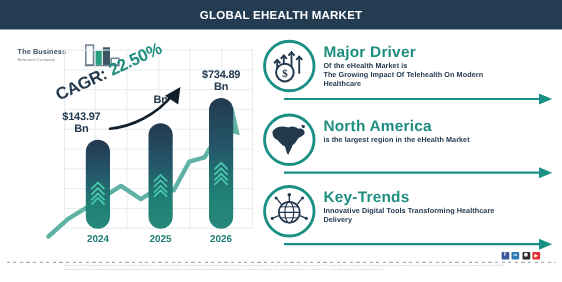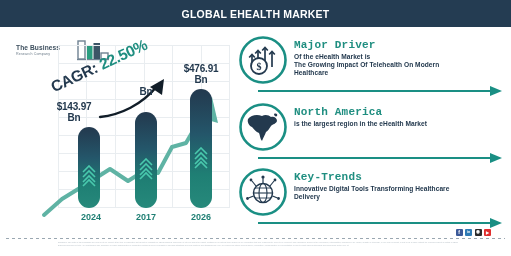--- a/index.html
+++ b/index.html
@@ -48,21 +48,21 @@
   .cagr { position:absolute; left:52px; top:52px; transform: rotate(-25deg); transform-origin: left center;
           white-space:nowrap; font-size:15.5px; font-weight:bold; letter-spacing:-.3px; }
   .cagr .c-lbl { color:#23394e; }
   .cagr .c-val { color:#1f8e80; }
 
   
   .panels { position:absolute; left:232px; top:0px; width:279px; height:211px; }
   .panel { position:absolute; left:0; width:279px; }
   .panel-icon { position:absolute; left:6px; top:0; width:50px; height:50px; }
   .panel-text { position:absolute; left:62px; top:4px; width:210px; }
-  .panel-title { color:#1f8e80; font-size:11px; font-weight:bold; letter-spacing:.2px; margin-bottom:2px;font-family:Liberation Mono, monospace; }
+  .panel-title { color:#1f8e80; font-size:14px; font-weight:bold; letter-spacing:.2px; margin-bottom:2px; }
   .panel-sub { color:#23394e; font-size:6.6px; font-weight:bold; line-height:8.2px; letter-spacing:.05px; }
   .panel-rule { position:absolute; left:26px; width:246px; height:12px; }
 
   
   .footer { position:absolute; left:0; top:238px; width:511px; height:18px; background:#fff; }
   .dashline { position:absolute; left:6px; top:0px; width:499px; height:1px;
               background: repeating-linear-gradient(to right,#9aa7b1 0 3px, transparent 3px 6px); }
   .socials { position:absolute; right:20px; top:-9px; display:flex; gap:2.5px; }
   .soc { width:7px; height:7px; border-radius:1px; display:flex; align-items:center; justify-content:center;
          font-size:5px; color:#fff; font-weight:bold; line-height:1; }
@@ -137,45 +137,45 @@
           <path d="M1,7 L7,1 L13,7" fill="none" stroke="#49c9ad" stroke-width="1.6"></path>
           <path d="M1,12 L7,6 L13,12" fill="none" stroke="#49c9ad" stroke-width="1.6"></path>
           <path d="M1,17 L7,11 L13,17" fill="none" stroke="#49c9ad" stroke-width="1.6"></path>
           <path d="M1,21 L7,15 L13,21" fill="none" stroke="#49c9ad" stroke-width="1.6"></path>
         </svg>
       </div>
       <div class="bar-label" style="left:42px; top:74px; width:64px;">
         <div>$143.97</div>
         <div>Bn</div>
       </div>
-      <div class="year-label" style="left:57px; top:185px; width:44px;text-align:right;">2024</div>
+      <div class="year-label" style="left:67px; top:185px; width:44px;">2024</div>
 
       <div class="bar" style="left:135px; top:85px; width:22px; height:96px;">
         <svg class="bar-chev" style="top:46px" width="14" height="22" viewBox="0 0 14 22">
           <path d="M1,7 L7,1 L13,7" fill="none" stroke="#49c9ad" stroke-width="1.6"></path>
           <path d="M1,12 L7,6 L13,12" fill="none" stroke="#49c9ad" stroke-width="1.6"></path>
           <path d="M1,17 L7,11 L13,17" fill="none" stroke="#49c9ad" stroke-width="1.6"></path>
           <path d="M1,21 L7,15 L13,21" fill="none" stroke="#49c9ad" stroke-width="1.6"></path>
         </svg>
       </div>
       <div class="bar-label" style="left:114px; top:59px; width:64px;">
         <div>Bn</div>
       </div>
-      <div class="year-label" style="left:124px; top:185px; width:44px;">2017</div>
+      <div class="year-label" style="left:124px; top:185px; width:44px;">2025</div>
 
       <div class="bar" style="left:190px; top:62px; width:22px; height:119px;">
         <svg class="bar-chev" style="top:58px" width="14" height="22" viewBox="0 0 14 22">
           <path d="M1,7 L7,1 L13,7" fill="none" stroke="#49c9ad" stroke-width="1.6"></path>
           <path d="M1,12 L7,6 L13,12" fill="none" stroke="#49c9ad" stroke-width="1.6"></path>
           <path d="M1,17 L7,11 L13,17" fill="none" stroke="#49c9ad" stroke-width="1.6"></path>
           <path d="M1,21 L7,15 L13,21" fill="none" stroke="#49c9ad" stroke-width="1.6"></path>
         </svg>
       </div>
       <div class="bar-label" style="left:169px; top:36px; width:64px;">
-        <div>$476.91</div>
+        <div>$734.89</div>
         <div>Bn</div>
       </div>
       <div class="year-label" style="left:179px; top:185px; width:44px;">2026</div>
     </div>
 
     <div class="panels">
 
       <div class="panel" style="top:8px; height:60px;">
         <div class="panel-icon">
           <svg width="50" height="50" viewBox="0 0 50 50">

